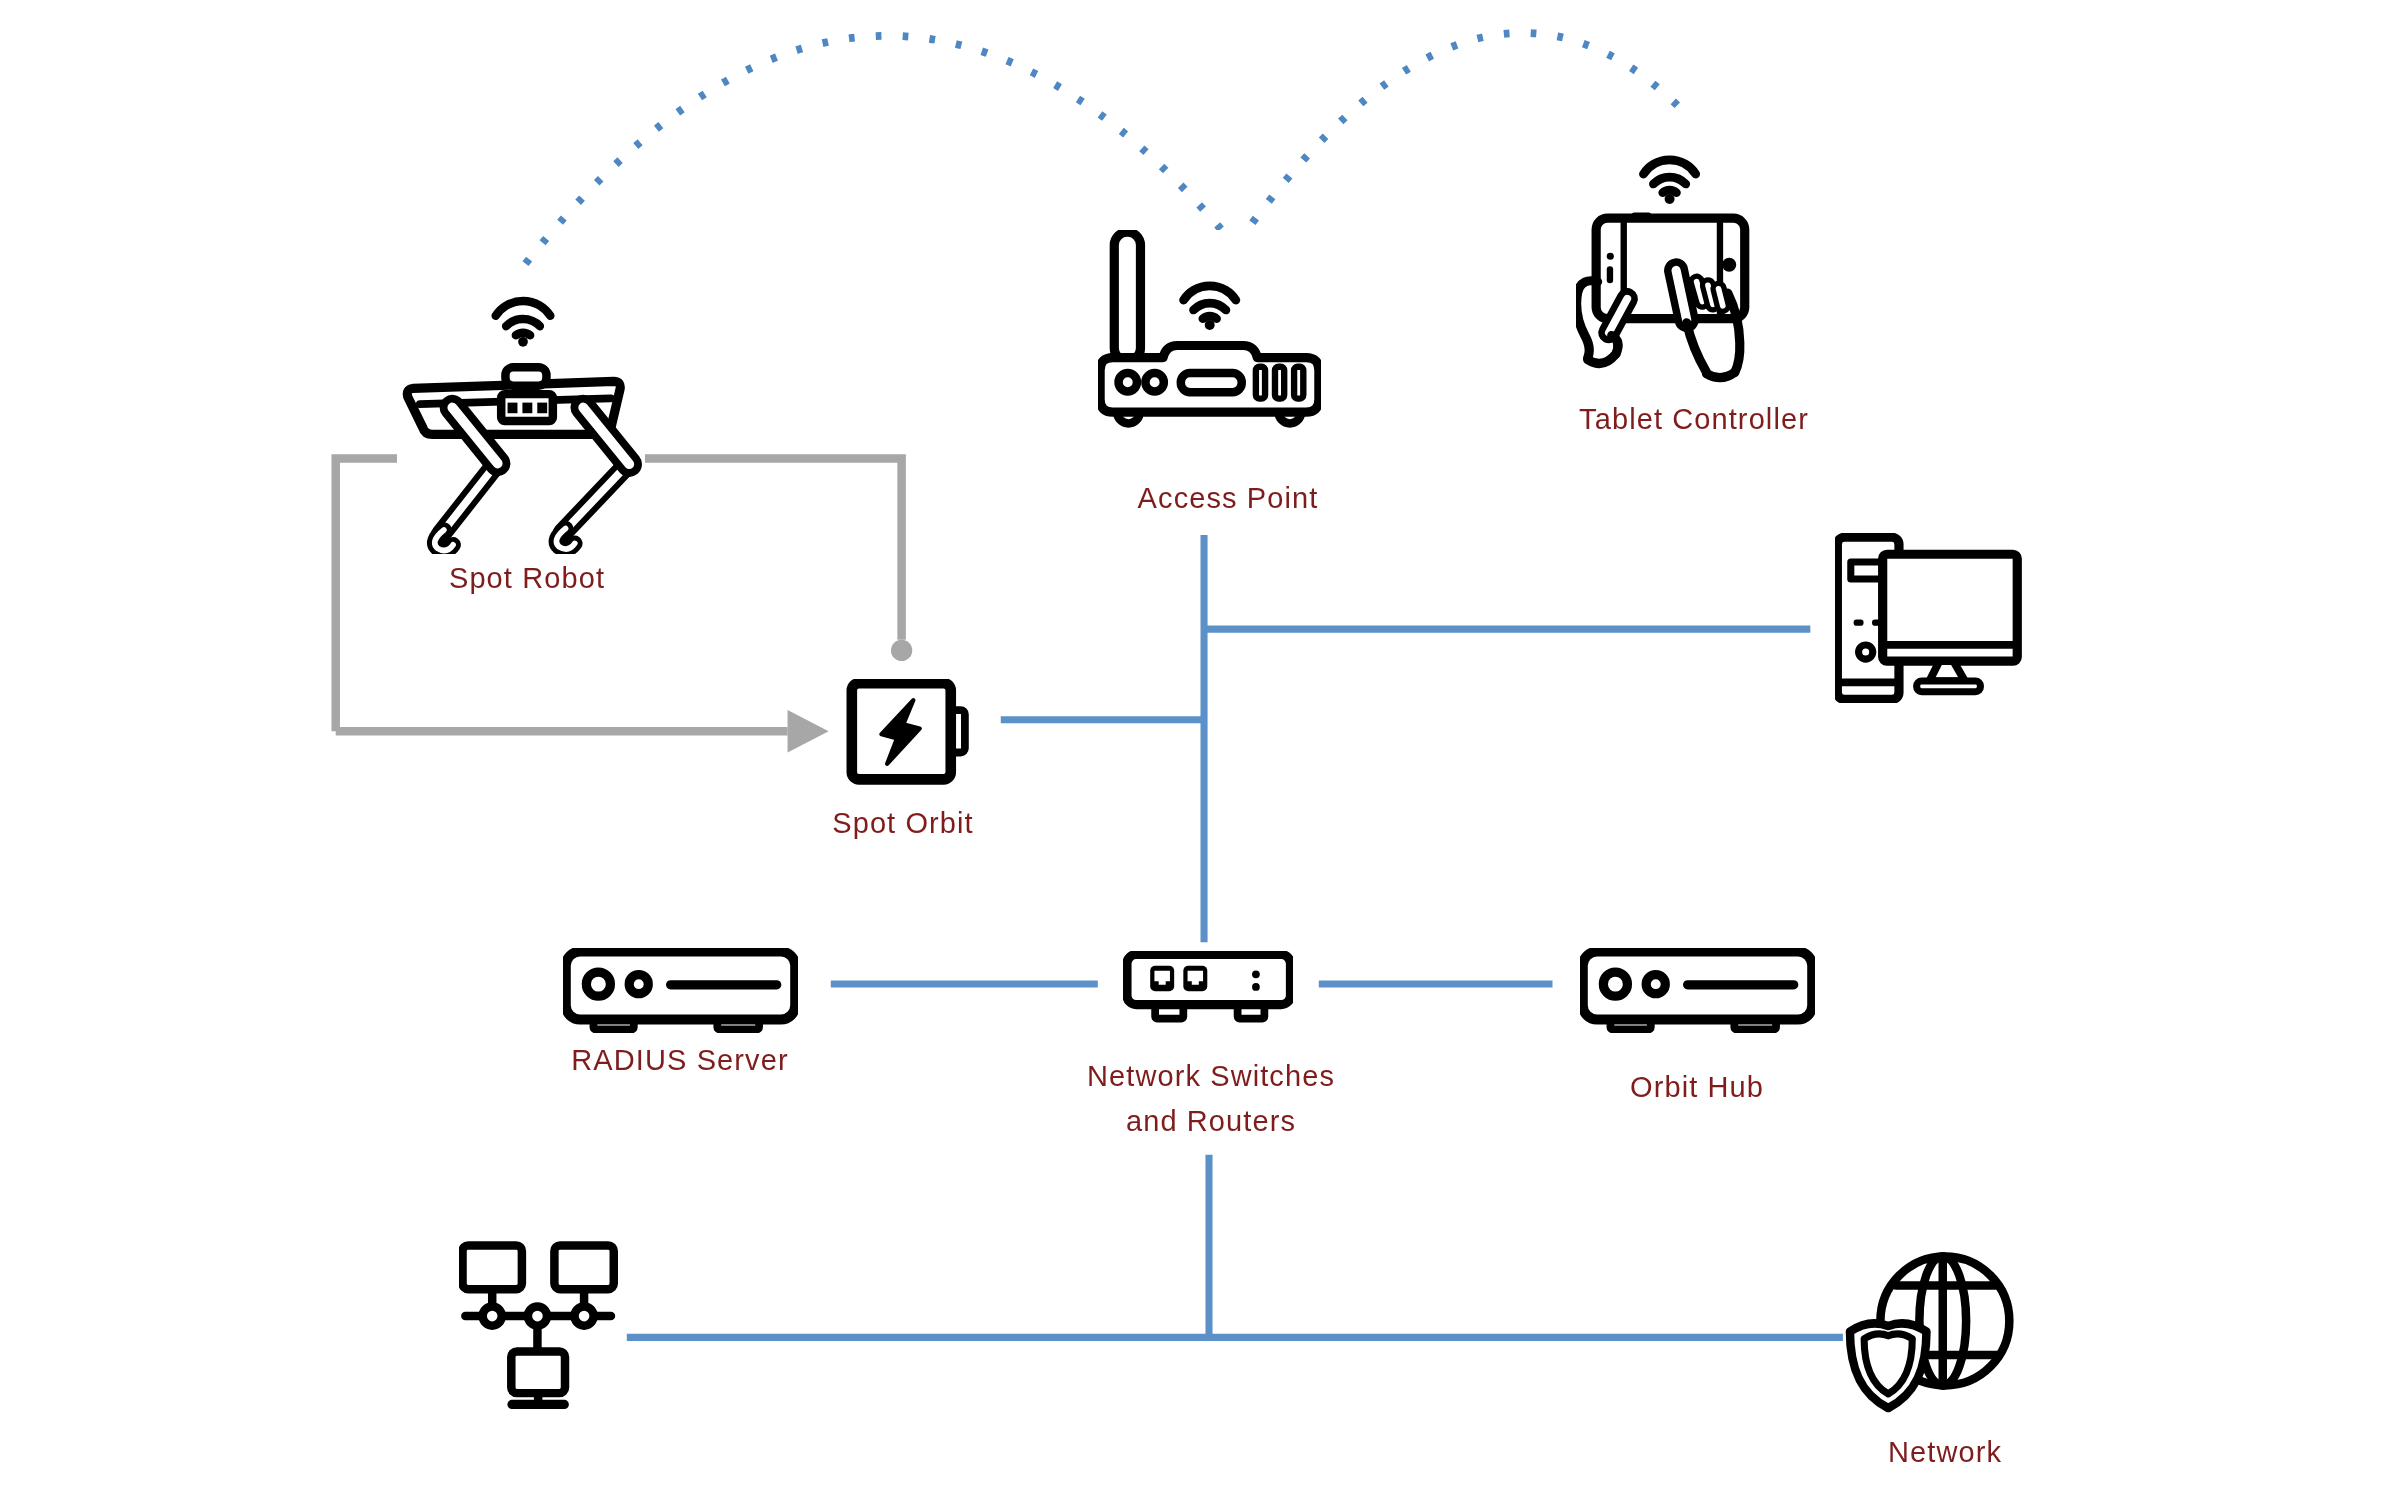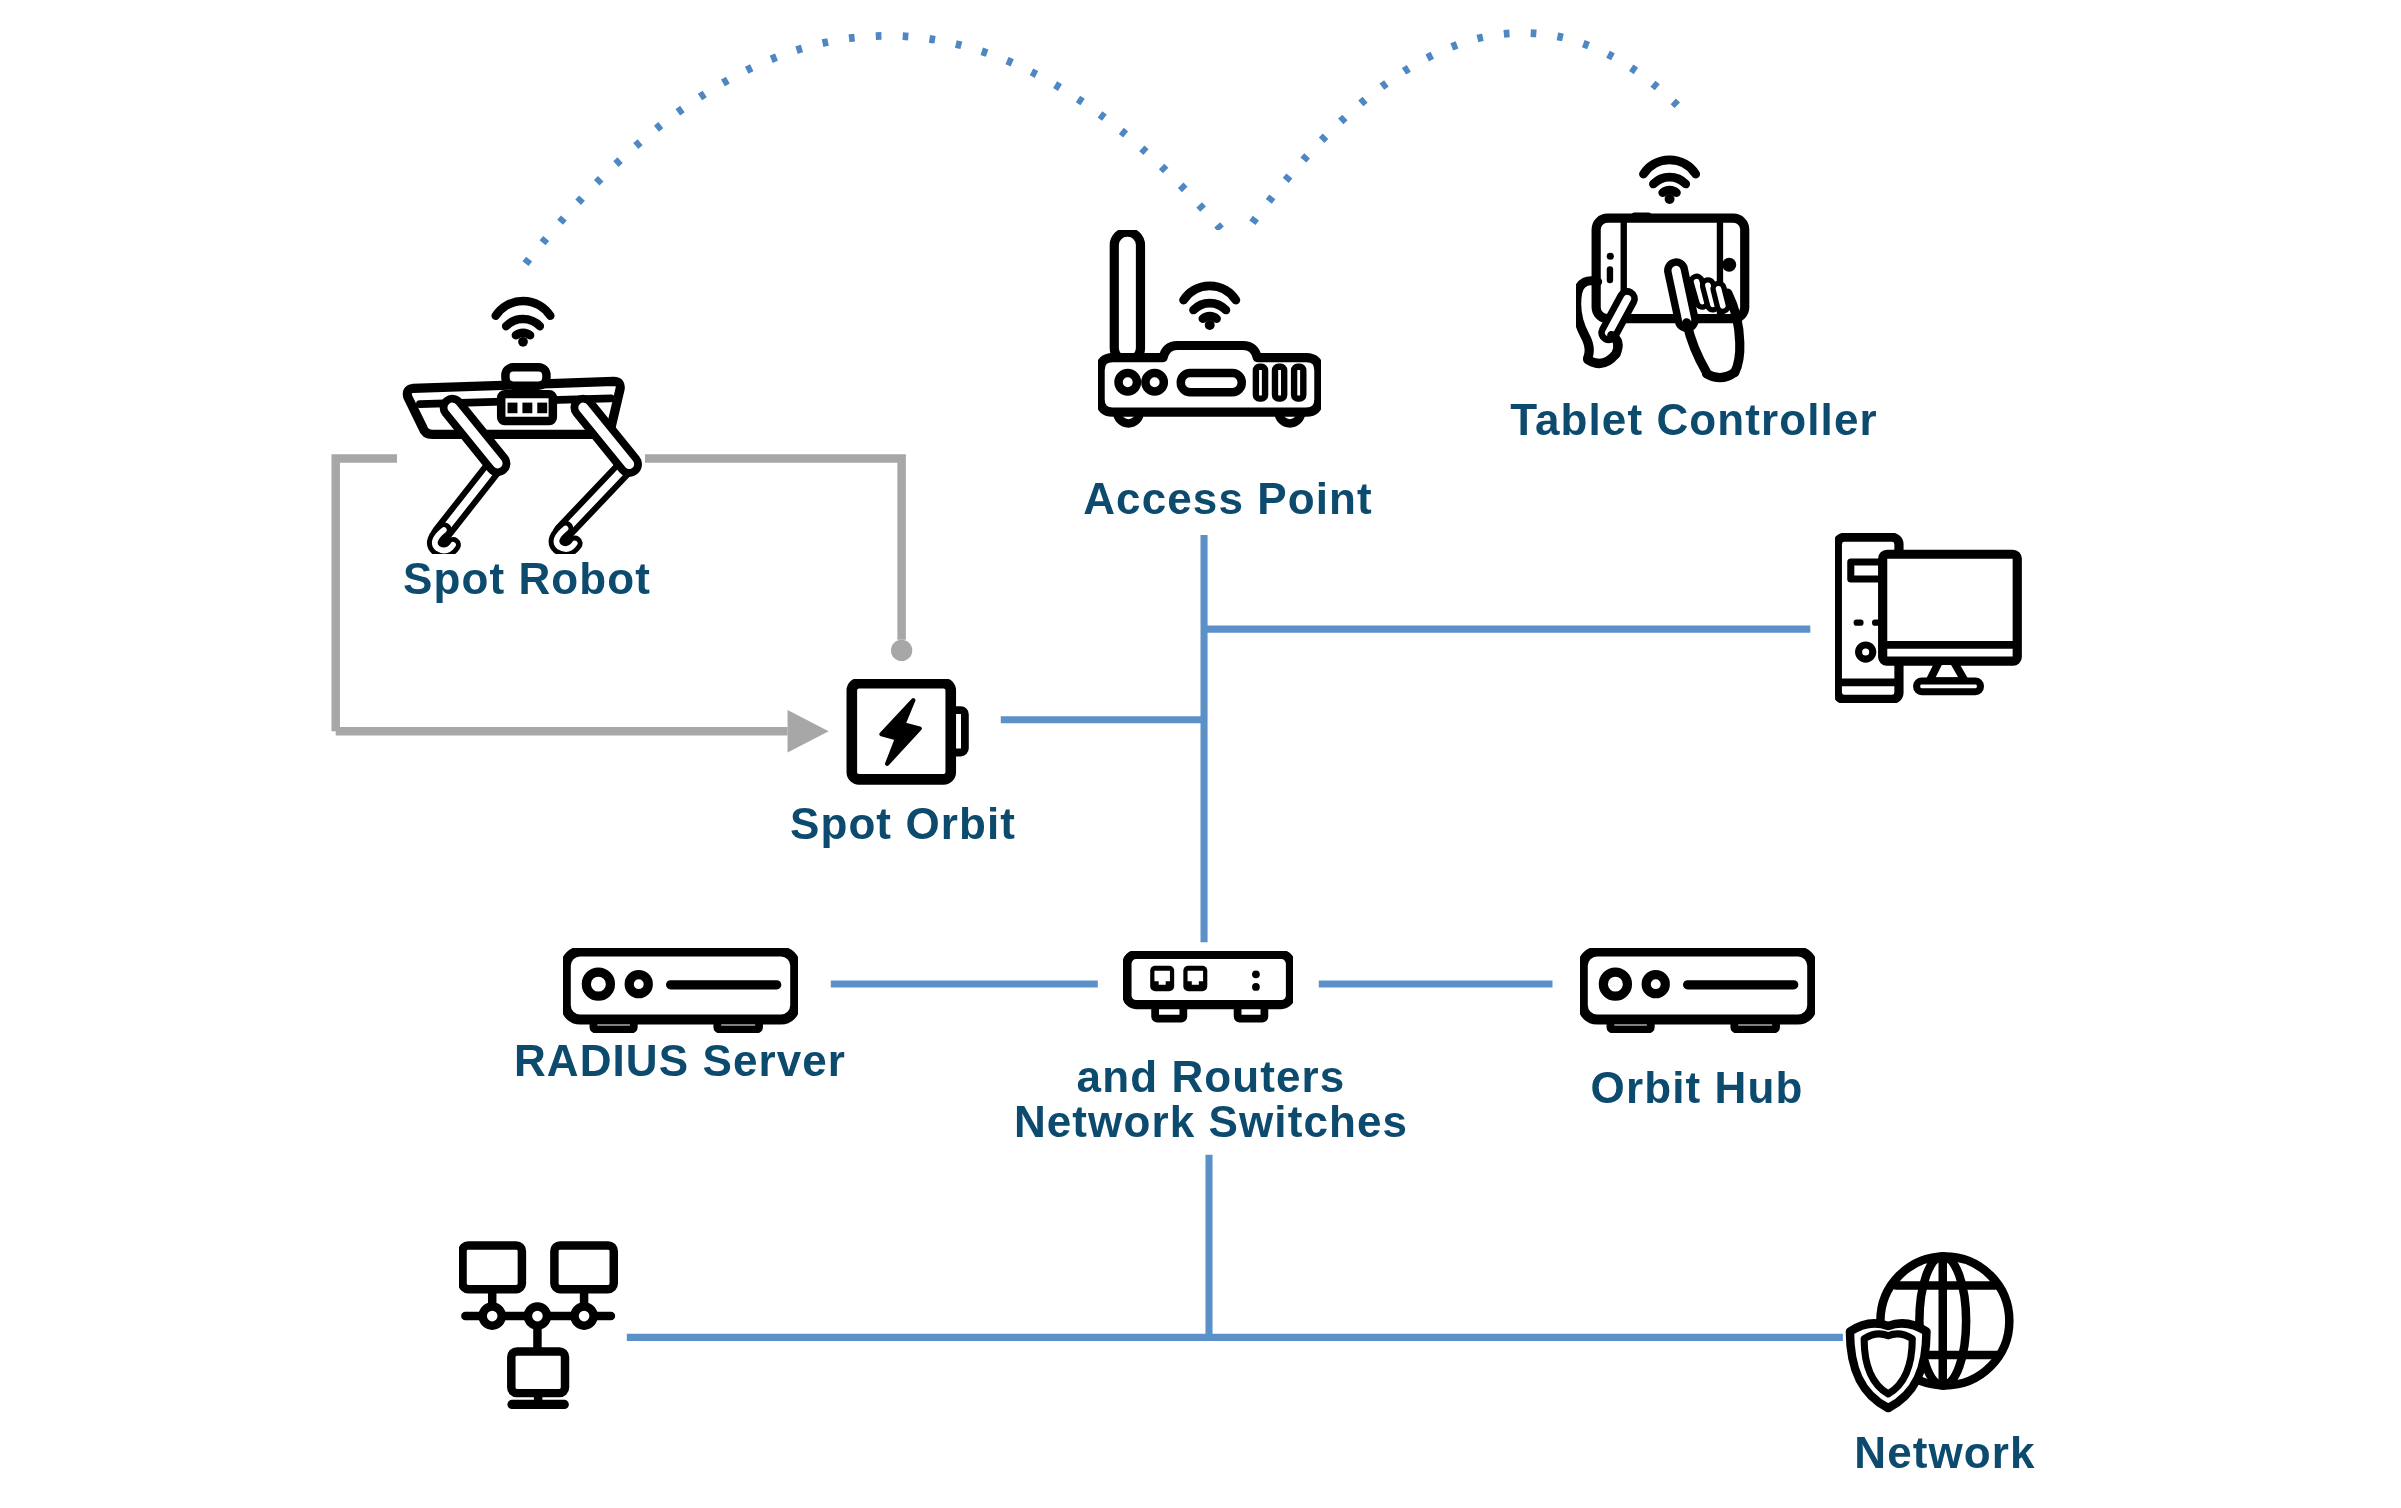--- a/index.html
+++ b/index.html
@@ -2,21 +2,21 @@
 <html style="font-size:11.3px"><head>
 <meta charset="utf-8">
 <style>
   html,body{margin:0;padding:0;background:#fff;}
   .canvas{position:relative;width:2401px;height:1509px;background:#fff;overflow:hidden;
           font-family:"Liberation Sans",sans-serif;}
   .connectors{position:absolute;left:0;top:0;z-index:1;}
   .node-icon{position:absolute;z-index:2;background:#fff;}
   .node-icon svg{display:block;width:100%;height:100%;}
   .node-label{position:absolute;z-index:3;transform:translateX(-50%);white-space:nowrap;
-              font-size:44px;font-weight:700;letter-spacing:1.1px;color:#0c4a6e;text-align:center;line-height:45px;}
+              font-size:29px;font-weight:400;letter-spacing:1.1px;color:#7f1d1d;text-align:center;line-height:45px;}
   .wifi{position:absolute;z-index:2;}
 </style>
 </head>
 <body>
 
 <div class="canvas">
 
   <svg class="connectors" width="2401" height="1509" viewBox="0 0 3390 2130">
 
     <path d="M742,372 Q1240,-255 1738,340" fill="none" stroke="#4f87c3" stroke-width="11" stroke-dasharray="8 30"></path>
@@ -199,22 +199,22 @@
       </g>
       <rect x="38" y="21" width="34" height="36" rx="7" fill="#000"></rect>
       <polygon points="44,28 66,28 66,43 60,43 60,48 50,48 50,43 44,43" fill="#fff"></polygon>
       <rect x="85" y="21" width="34" height="36" rx="7" fill="#000"></rect>
       <polygon points="91,28 113,28 113,43 107,43 107,48 97,48 97,43 91,43" fill="#fff"></polygon>
       <circle cx="188" cy="33" r="5.5" fill="#000"></circle>
       <circle cx="188" cy="51" r="5.5" fill="#000"></circle>
     </svg>
   </div>
   <div class="node-label" style="left:1211px;top:1054px">
+    <div>Network Switches</div>
     <div>and Routers</div>
-    <div>Network Switches</div>
   </div>
 
   <div class="node-icon" style="left:1580px;top:948px;width:235px;height:85px">
     <svg viewBox="0 0 332 120">
       <g stroke="#000" fill="#fff" stroke-linecap="round" stroke-linejoin="round">
         <rect x="43" y="93" width="57" height="22" rx="3" stroke-width="11"></rect>
         <rect x="218" y="93" width="59" height="22" rx="3" stroke-width="11"></rect>
         <rect x="4" y="5" width="324" height="96" rx="20" stroke-width="14"></rect>
         <circle cx="50" cy="51" r="17" stroke-width="13"></circle>
         <circle cx="107" cy="51" r="13.5" stroke-width="13"></circle>

